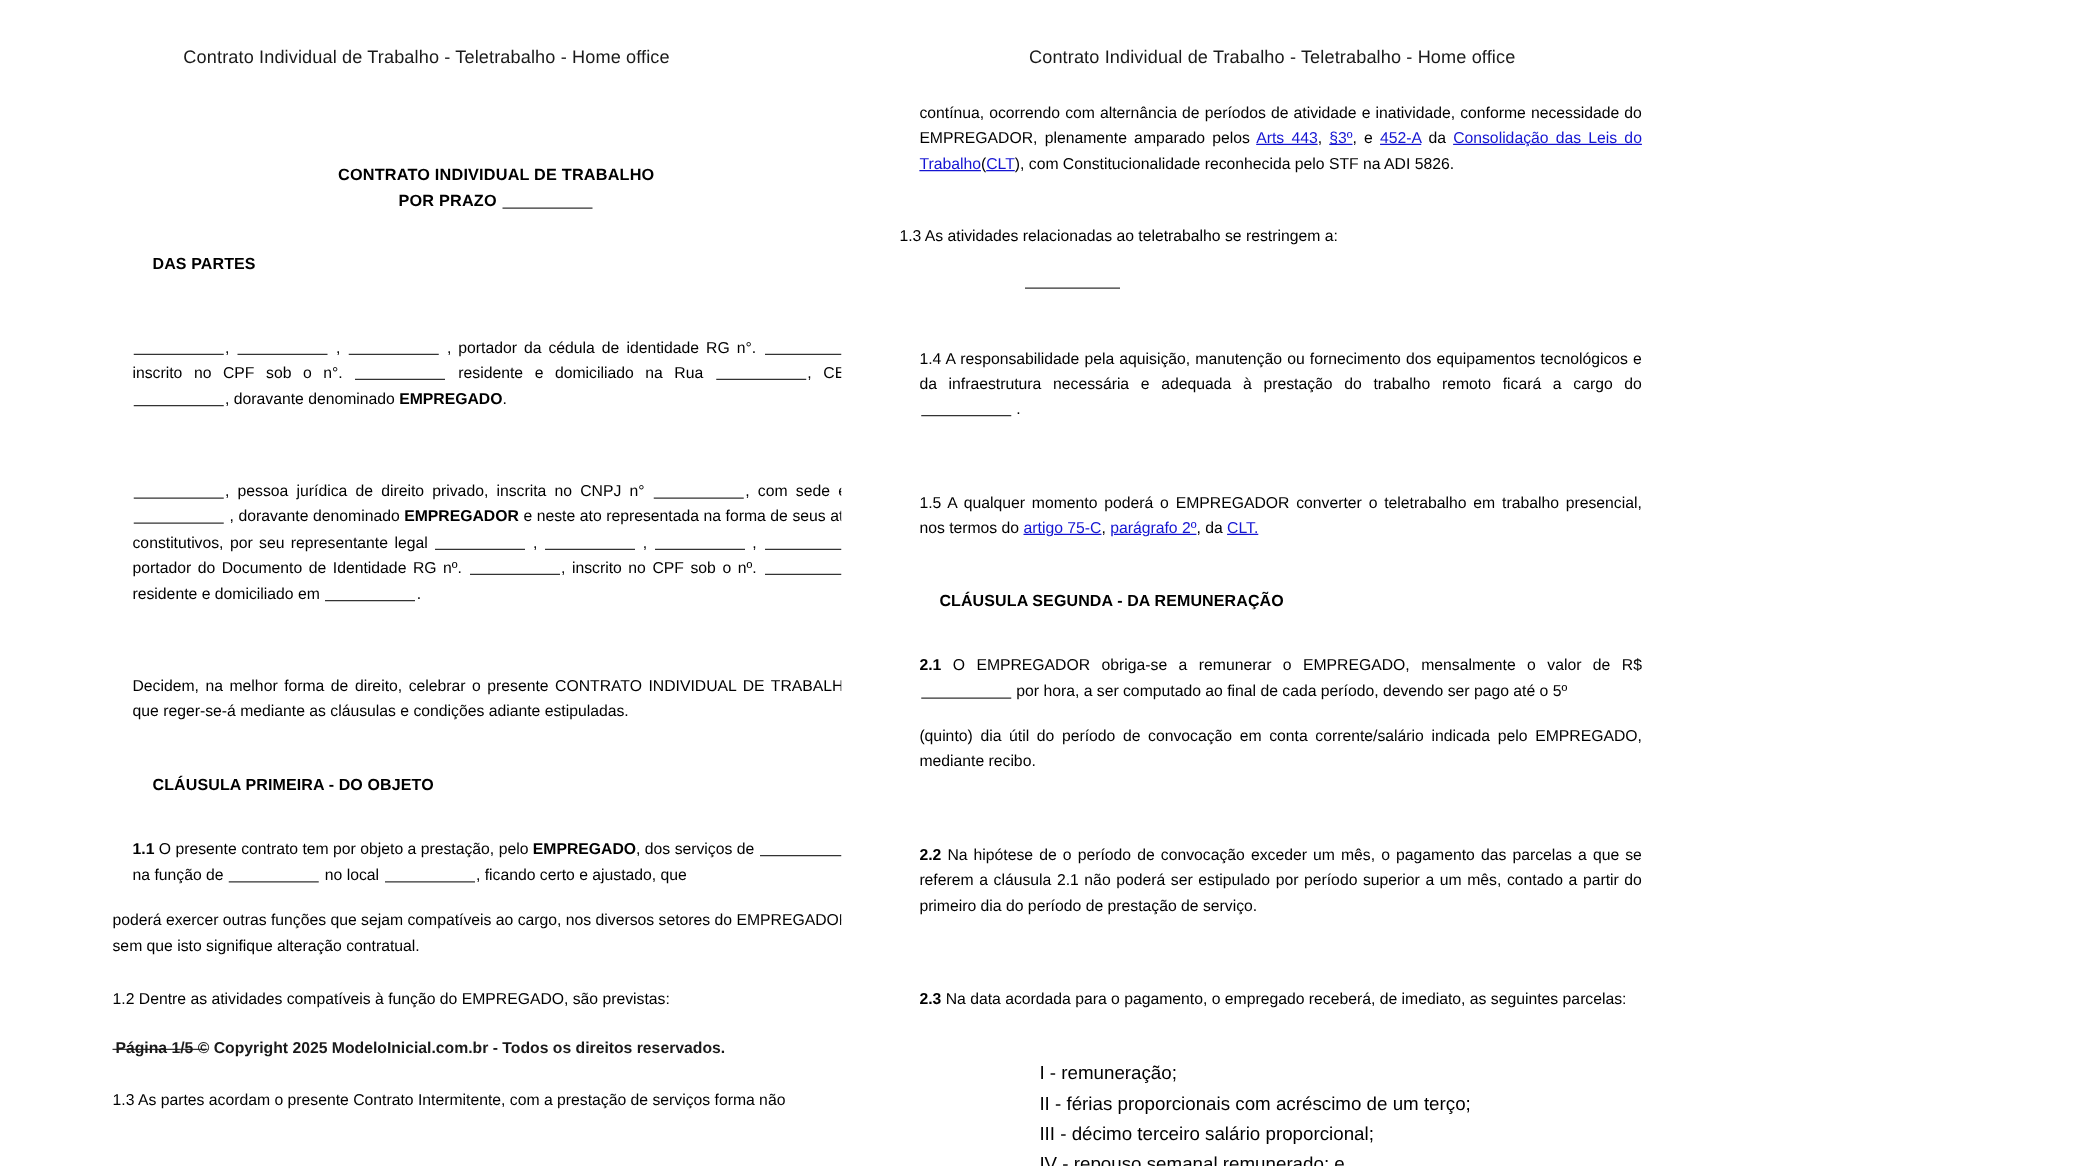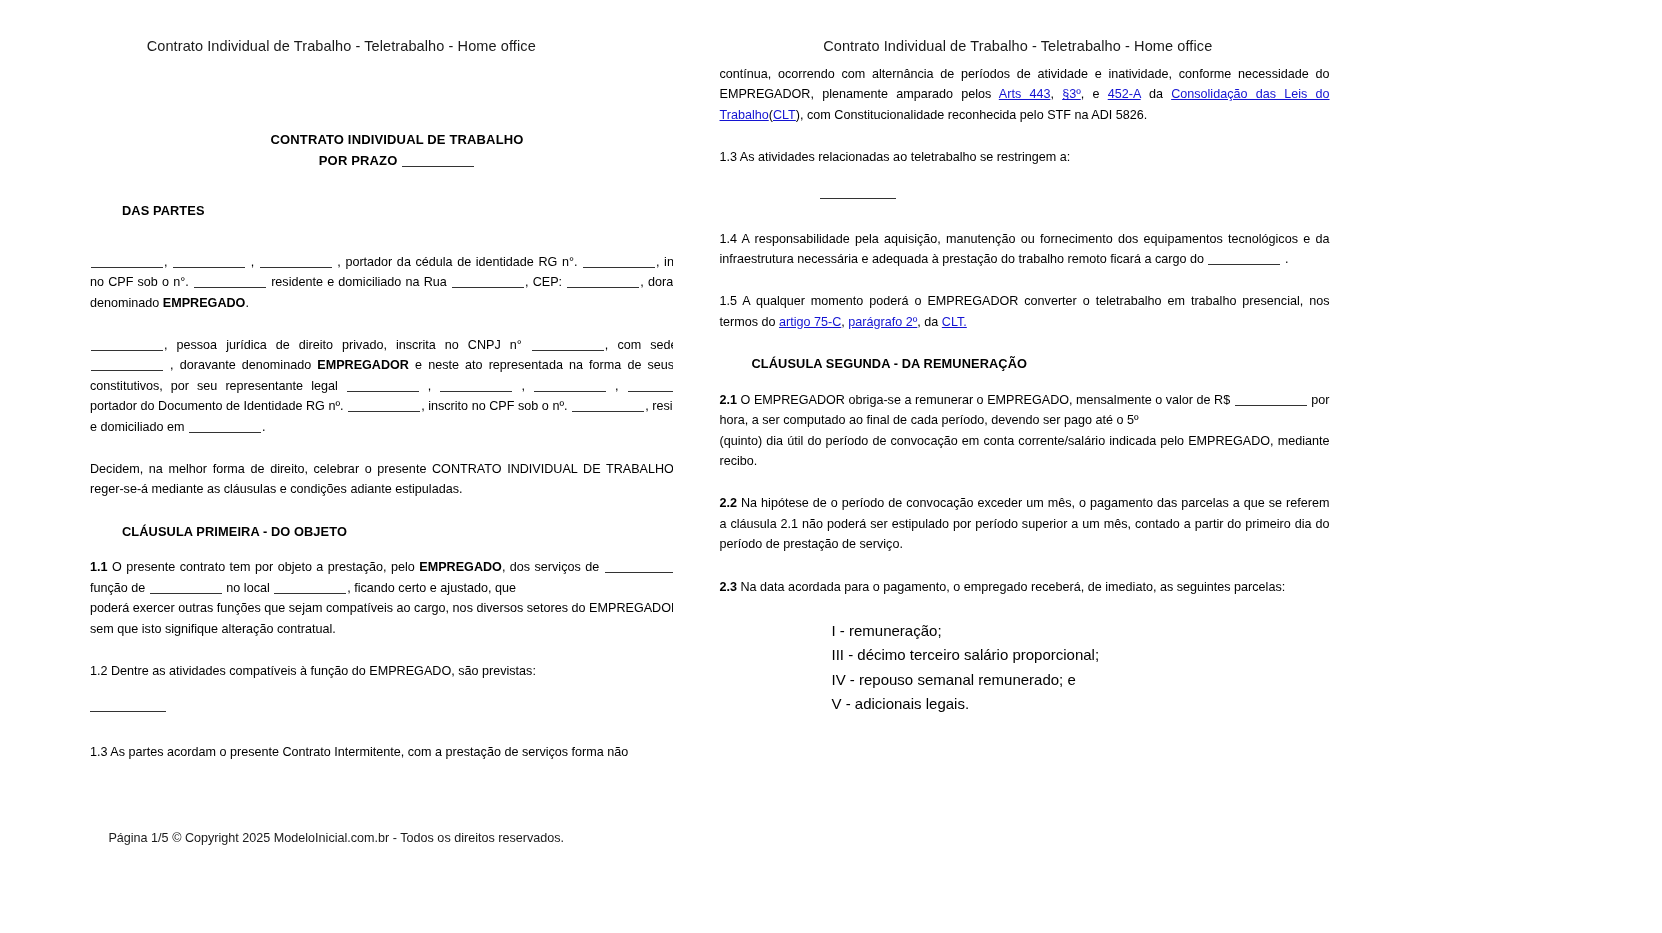--- a/index.html
+++ b/index.html
@@ -76,21 +76,21 @@
     font-weight: bold;
     font-size: 12.8px;
     letter-spacing: 0.1px;
     padding-left: 32px;
   }
   p {
     margin: 0;
   }
   .para {
     text-align: justify;
-    margin: 0;
+    margin: 16px;
   }
   .para-left { text-align: left; }
   .gap-s  { height: 15px; }
   .gap-m  { height: 22px; }
   .gap-l  { height: 30px; }
 
   .blank {
     display: inline-block;
     border-bottom: 1px solid #333;
     width: 72px;
@@ -118,20 +118,21 @@
   }
   .page-right .list-roman { margin-left: 112px; }
   .footer {
     position: absolute;
     bottom: 88px;
     left: 0;
     width: 100%;
     text-align: center;
     font-size: 12.6px;
     color: #1a1a1a;
+    font-weight: bold;
   }
   .page-left .footer { padding-left: 0px; }
   .page-right .footer { padding-left: 22px; }
 </style>
 </head>
 <body>
 
 <div class="spread">
 
   <div class="page page-left">
@@ -286,20 +287,21 @@
 
       <p class="para">
         <b>2.3</b>
         <span>Na data acordada para o pagamento, o empregado receberá, de imediato, as seguintes parcelas:</span>
       </p>
 
       <div class="gap-m"></div>
 
       <div class="list-roman">
         <div>I - remuneração;</div>
+        <div>II - férias proporcionais com acréscimo de um terço;</div>
         <div>III - décimo terceiro salário proporcional;</div>
         <div>IV - repouso semanal remunerado; e</div>
         <div>V - adicionais legais.</div>
       </div>
     </div>
 
   </div>
 
 </div>
 

